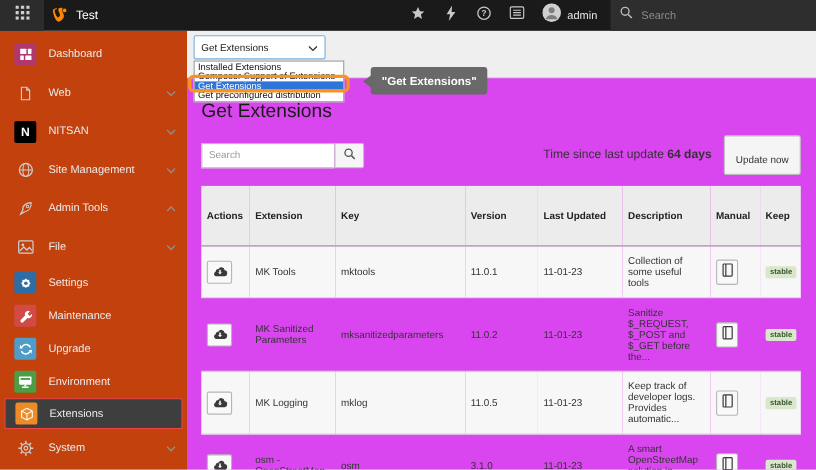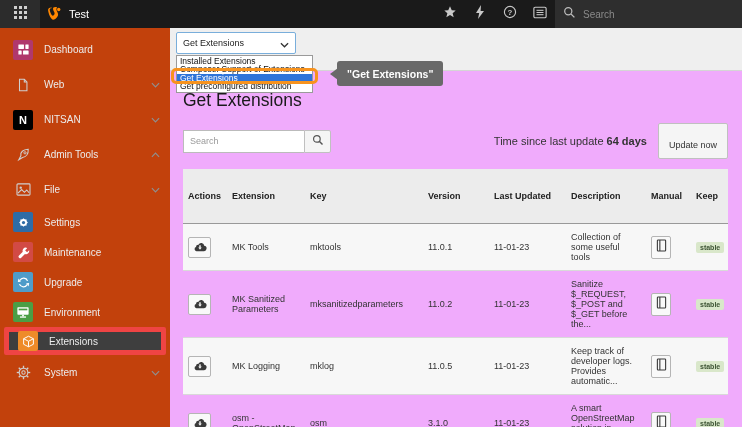--- a/index.html
+++ b/index.html
@@ -22,24 +22,24 @@
   .tb-search input::placeholder { color:#8a8a8a; }
 
   
   .sidebar { position:absolute; top:28px; left:0; width:170px; height:399px; background:#c2410c; padding-top:4px; z-index:5; }
   .sb-item { display:flex; align-items:center; padding:0 10px 0 13px; cursor:pointer; color:#ececec; }
   .sb-item.top { height:35px; }
   .sb-item.sub { height:30px; }
   .sb-item .sb-label { font-size:10px; margin-left:11px; white-space:nowrap; }
   .sb-icon { width:20px; height:20px; border-radius:2px; display:flex; align-items:center; justify-content:center; flex-shrink:0; }
   .sb-chevron { margin-left:auto; display:flex; align-items:center; }
-  .sb-item.selected { background:#3e3e3e; border:5px solid #ef4444; border-radius:2px; margin:0 4px; padding:0 6px 0 9px; height:28px; }
+  .sb-item.selected { background:#3e3e3e; border:1px solid #ef4444; border-radius:2px; margin:0 4px; padding:0 6px 0 9px; height:28px; }
 
   
-  .content { position:absolute; top:28px; left:170px; width:572px; height:399px; background:#f0abfc; }
+  .content { position:absolute; top:28px; left:170px; width:572px; height:399px; background:#d946ef; }
   .docheader { height:43px; background:#efefef; border-bottom:1px solid #d5d5d5; }
 
   .mod-select { position:absolute; left:6px; top:4px; width:120px; height:22px; background:#fff; border:1px solid #79aedb; border-radius:2px; display:flex; align-items:center; padding:0 6px; cursor:pointer; z-index:20; }
   .mod-select .val { font-size:9px; color:#222; flex:1; }
   .dropdown-list { position:absolute; left:6px; top:27px; width:137px; background:#fff; border:1px solid #9a9a9a; z-index:21; padding:1px 0; }
   .dd-option { font-size:8.5px; line-height:8.4px; padding:0 3px; color:#111; white-space:nowrap; overflow:hidden; cursor:pointer; }
   .dd-option.selected { background:#2e74d9; color:#fff; }
 
   .ann-ring { position:absolute; left:1px; top:40px; width:147px; height:16px; border:3px solid #f7931e; border-radius:5px; z-index:23; pointer-events:none; }
   .callout { position:absolute; left:167px; top:33px; height:25px; background:#696969; border-radius:3px; display:flex; align-items:center; padding:0 10px; z-index:24; }
@@ -118,20 +118,28 @@
     </div>
     <div class="tb-icon">
       <span><svg width="14" height="13" viewBox="0 0 16 14">
             <rect x="1" y="1" width="14" height="12" rx="1.5" fill="none" stroke="#c9c9c9" stroke-width="1.3"></rect>
             <line x1="4" y1="4.5" x2="12" y2="4.5" stroke="#c9c9c9" stroke-width="1.2"></line>
             <line x1="4" y1="7" x2="12" y2="7" stroke="#c9c9c9" stroke-width="1.2"></line>
             <line x1="4" y1="9.5" x2="12" y2="9.5" stroke="#c9c9c9" stroke-width="1.2"></line>
           </svg></span>
     </div>
   </div>
+  <div class="tb-user">
+    <span><svg width="17" height="17" viewBox="0 0 17 17">
+          <circle cx="8.5" cy="8.5" r="8.5" fill="#cfcfcf"></circle>
+          <circle cx="8.5" cy="6.4" r="2.7" fill="#7d7d7d"></circle>
+          <path d="M3.2 14.5 a5.6 5.6 0 0 1 10.6 0 z" fill="#7d7d7d"></path>
+        </svg></span>
+    <span class="uname">admin</span>
+  </div>
   <div class="tb-search">
     <span><svg width="13" height="13" viewBox="0 0 16 16">
           <circle cx="6.5" cy="6.5" r="4.4" fill="none" stroke="#bdbdbd" stroke-width="1.5"></circle>
           <line x1="10" y1="10" x2="14" y2="14" stroke="#bdbdbd" stroke-width="1.7"></line>
         </svg></span>
     <input type="text" placeholder="Search" style="">
   </div>
 </div>
 
 <div class="sidebar" id="sidebar">
@@ -163,20 +171,35 @@
         </svg>
       </span>
   </div>
     <div class="sb-item top">
     <span class="sb-icon" style="background: rgb(0, 0, 0);">
         <svg width="14" height="14" viewBox="0 0 14 14">
           <text x="7" y="11" font-size="11" font-weight="bold" fill="#fff" text-anchor="middle" font-family="Liberation Sans, sans-serif">N</text>
         </svg>
       </span>
     <span class="sb-label">NITSAN</span>
+    <span class="sb-chevron">
+        <svg width="9" height="6" viewBox="0 0 10 6">
+          <polyline points="1,1 5,5 9,1" fill="none" stroke="#8f8f8f" stroke-width="1.3"></polyline>
+        </svg>
+      </span>
+  </div>
+    <div class="sb-item top">
+    <span class="sb-icon">
+        <svg width="15" height="15" viewBox="0 0 16 16">
+          <circle cx="8" cy="8" r="6.3" fill="none" stroke="#cfcfcf" stroke-width="1.2"></circle>
+          <ellipse cx="8" cy="8" rx="2.8" ry="6.3" fill="none" stroke="#cfcfcf" stroke-width="1"></ellipse>
+          <line x1="1.7" y1="8" x2="14.3" y2="8" stroke="#cfcfcf" stroke-width="1"></line>
+        </svg>
+      </span>
+    <span class="sb-label">Site Management</span>
     <span class="sb-chevron">
         <svg width="9" height="6" viewBox="0 0 10 6">
           <polyline points="1,1 5,5 9,1" fill="none" stroke="#8f8f8f" stroke-width="1.3"></polyline>
         </svg>
       </span>
   </div>
     <div class="sb-item top">
     <span class="sb-icon">
         <svg width="15" height="15" viewBox="0 0 16 16">
           <path d="M3 13.5 L5.2 9.3 C4.3 5.5 7.5 2.8 13 2.4 C13.4 7.5 10.6 10.7 6.9 11.2 Z" fill="none" stroke="#cfcfcf" stroke-width="1.2"></path>

